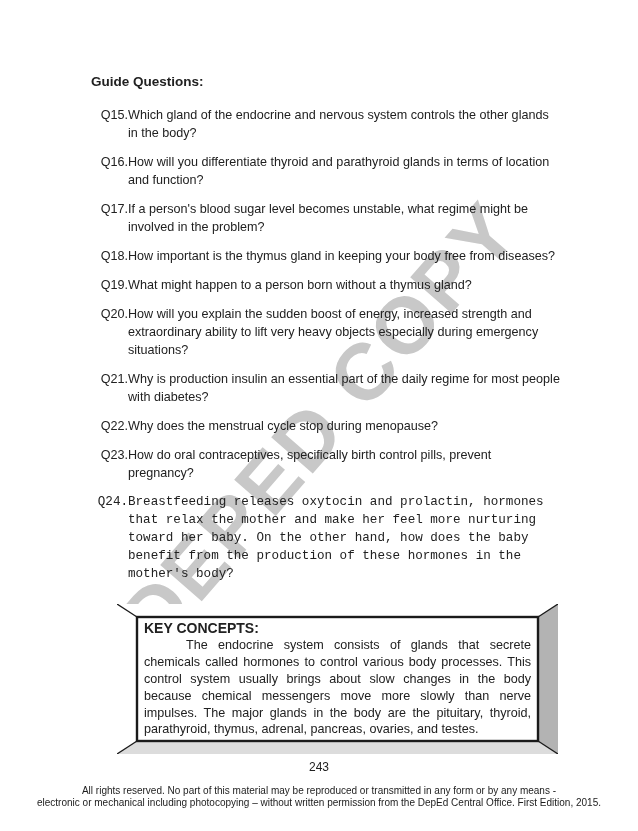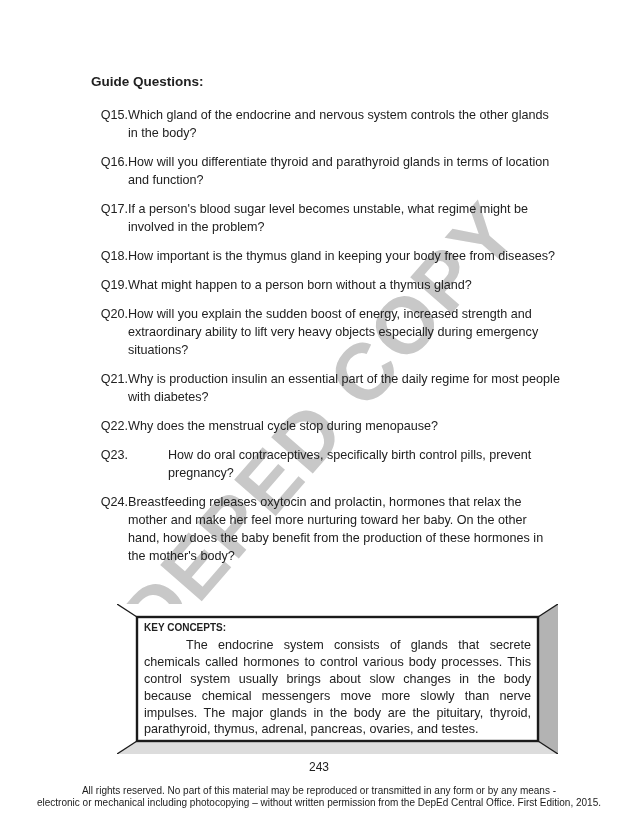--- a/index.html
+++ b/index.html
@@ -41,22 +41,22 @@
     font-size: 13.5px;
     font-weight: bold;
     margin-bottom: 17px;
   }
   .q-item {
     display: flex;
     font-size: 12.6px;
     line-height: 18px;
     margin-bottom: 11px;
   }
-  .q-item.space-sm { margin-top: 7px; gap: 40px; }
-  .q-item.space-md { margin-top: 7px; }
+  .q-item.space-sm { margin-top: 7px; }
+  .q-item.space-md { margin-top: 7px; font-family: Liberation Mono, monospace; }
   .q-label {
     flex: 0 0 37px;
     text-align: right;
   }
   .q-text {
     flex: 1;
   }
   
   .key-box {
     position: absolute;
@@ -72,21 +72,21 @@
     left: 20px;
     top: 13px;
     width: 401px;
     height: 124px;
     padding: 3px 7px 0 7px;
     font-size: 12.6px;
     line-height: 16.9px;
   }
   .key-heading {
     font-weight: bold;
-    font-size: 10px;
+    font-size: 14px;
   }
   .key-body {
     text-align: justify;
     text-indent: 42px;
   }
   .page-number {
     position: absolute;
     top: 760px;
     left: 0;
     width: 100%;

